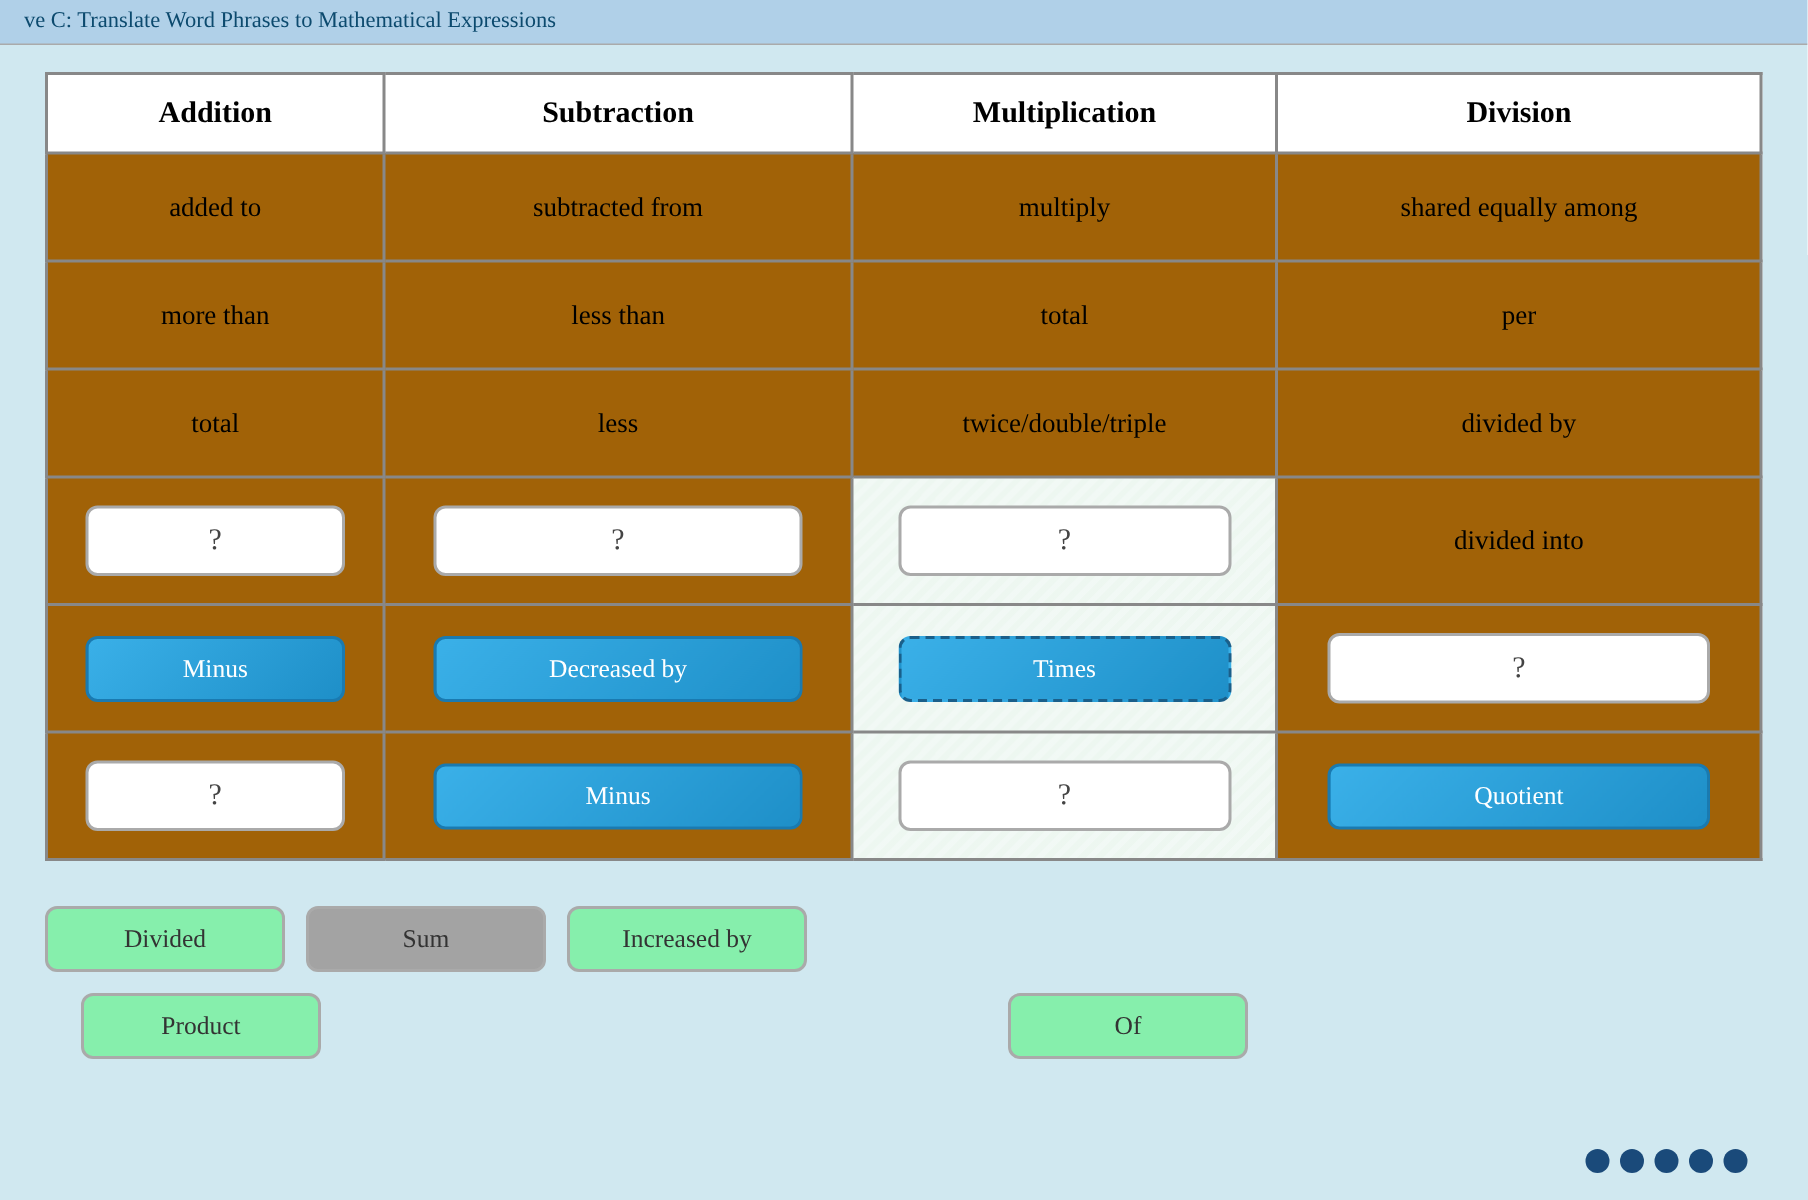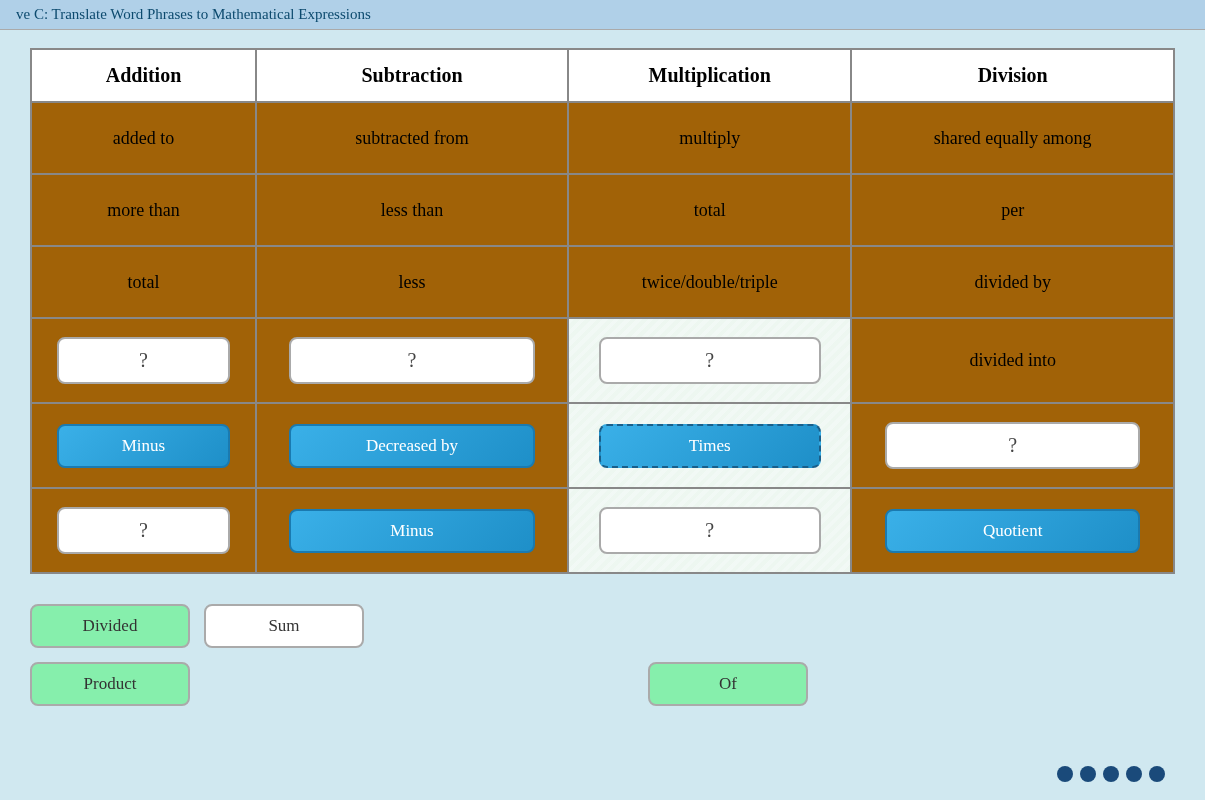--- a/index.html
+++ b/index.html
@@ -114,20 +114,21 @@
       text-align: center;
       display: inline-block;
     }
     .bottom-row {
       display: flex;
       flex-direction: row;
       gap: 18px;
       align-items: center;
       padding: 0 30px;
       margin-top: 14px;
+      margin-left: 24px;
     }
     .dots-row {
       position: absolute;
       bottom: 18px;
       right: 40px;
       display: flex;
       gap: 7px;
     }
     .dot {
       width: 16px;
@@ -190,21 +191,22 @@
           <td><div class="btn-blue">Minus</div></td>
           <td class="shaded"><div class="btn-outline question-cell">?</div></td>
           <td><div class="btn-blue">Quotient</div></td>
         </tr>
       </tbody>
   </table>
 </div>
 
 <div class="bottom-area">
   <div class="bottom-btn">Divided</div>
-  <div class="bottom-btn" style="background:#ffffff;">Sum</div>
+  <div class="bottom-btn" style="background:#a3a3a3;">Sum</div>
+  <div class="bottom-btn">Increased by</div>
 </div>
 <div class="bottom-row">
   <div class="bottom-btn">Product</div>
   <div class="bottom-btn" style="margin-left: 440px;">Of</div>
 </div>
 
 <div class="dots-row">
   <span class="dot"></span>
   <span class="dot"></span>
   <span class="dot"></span>

